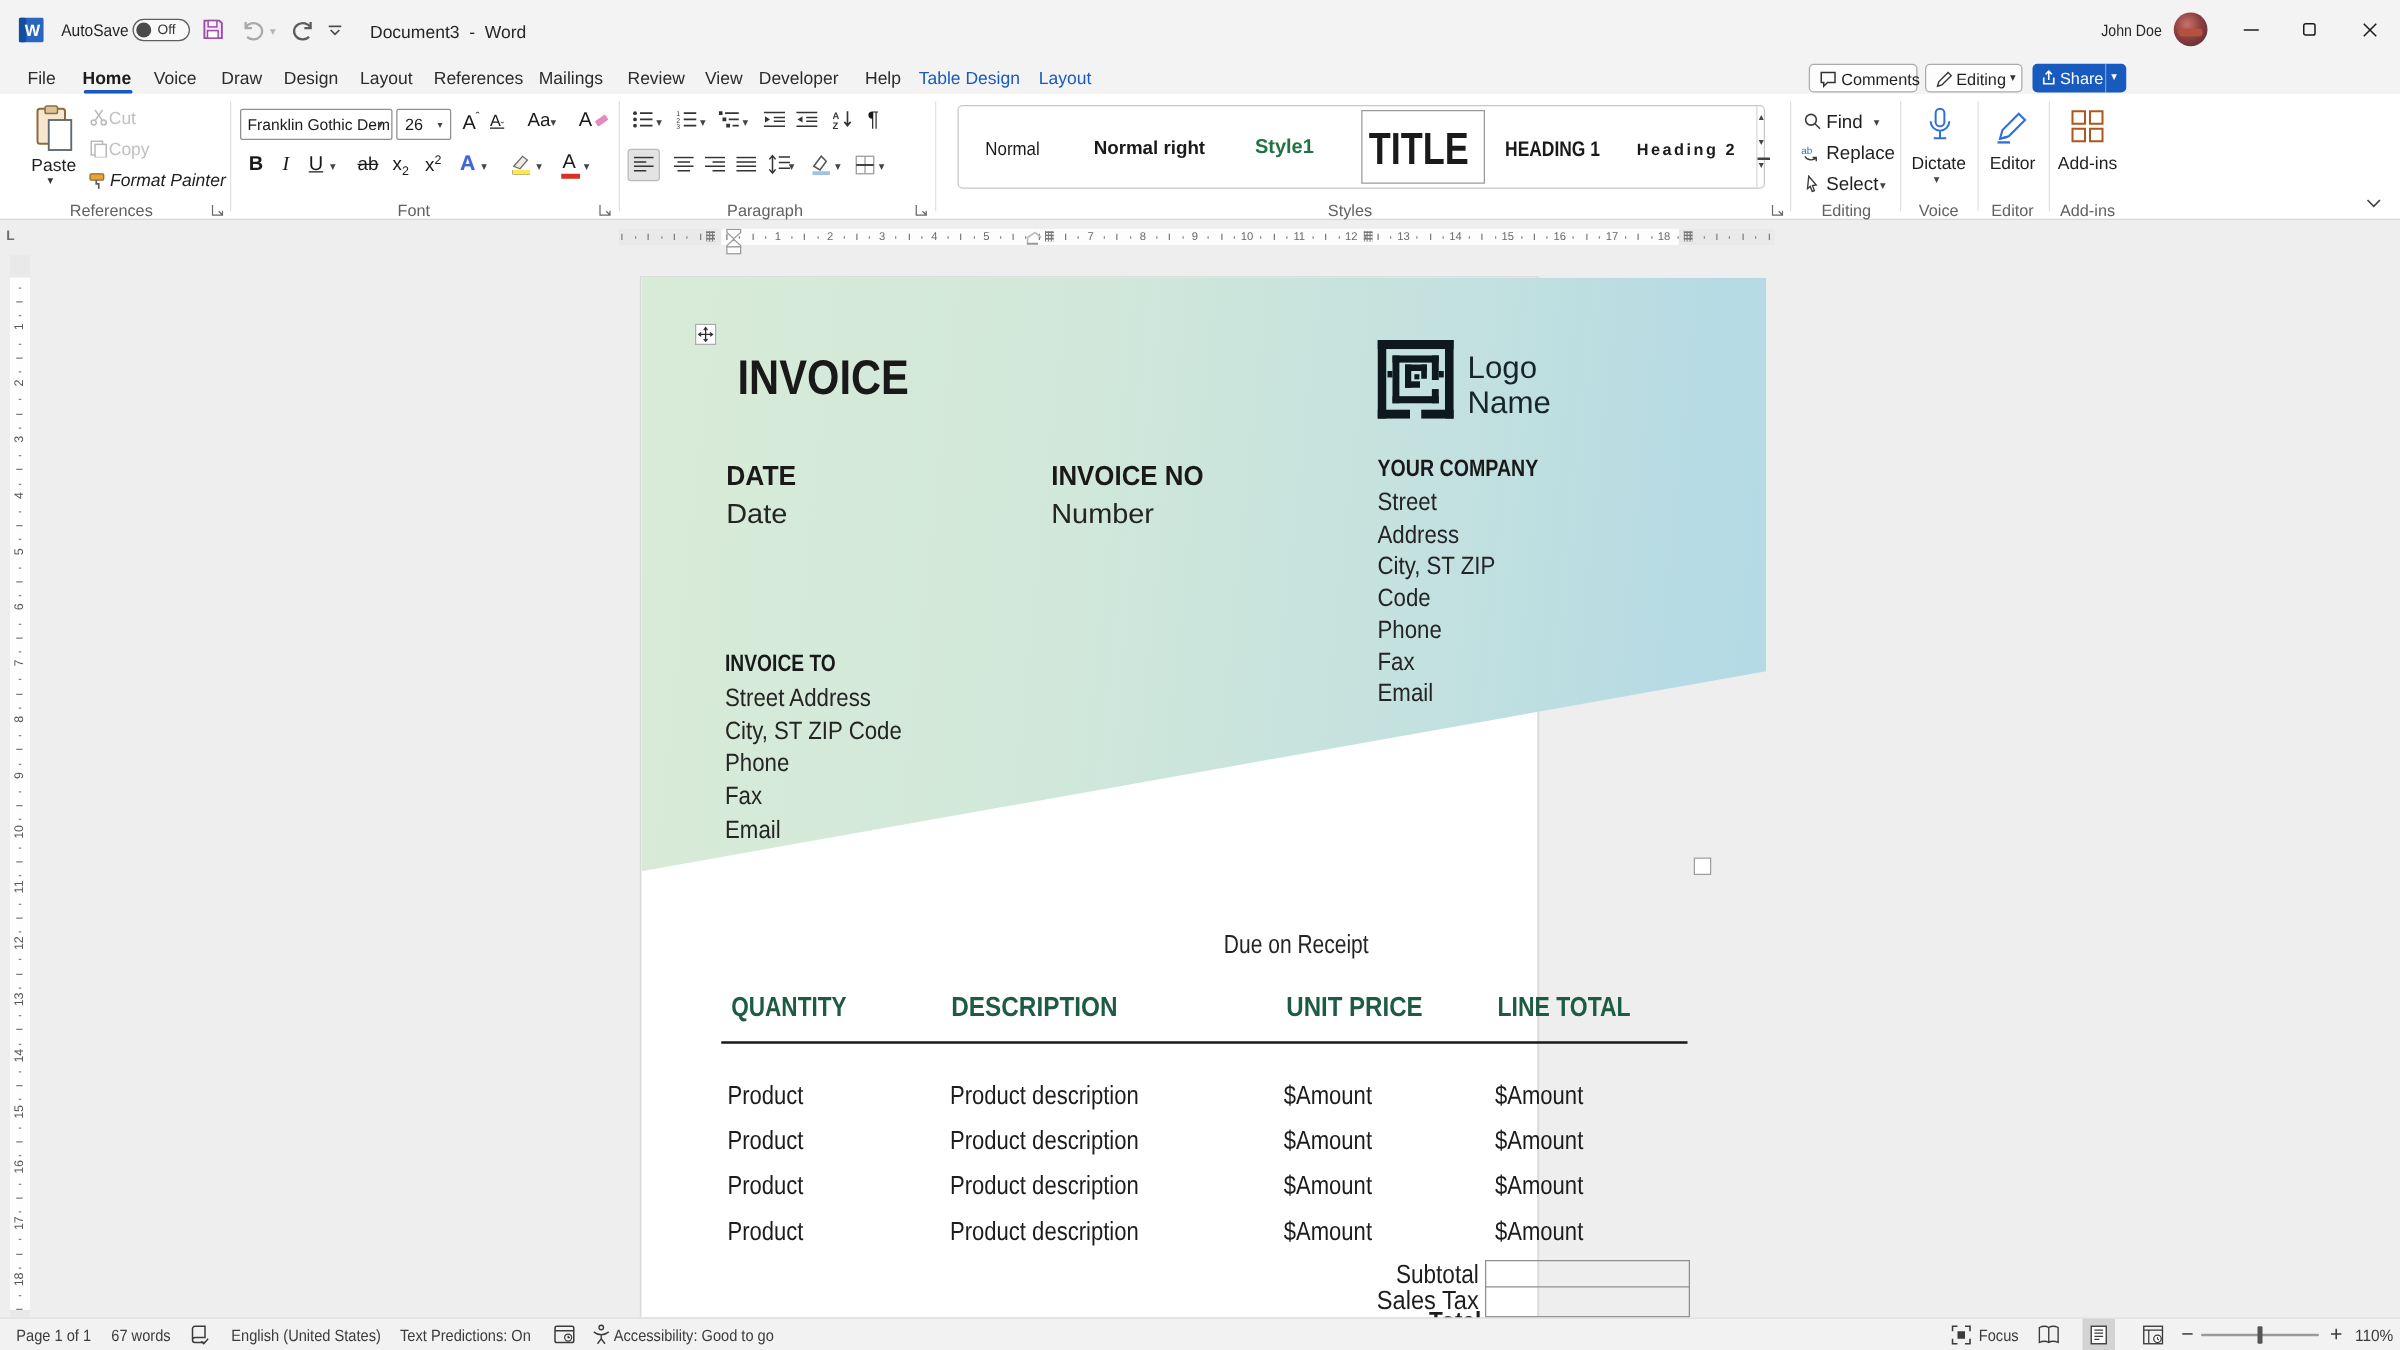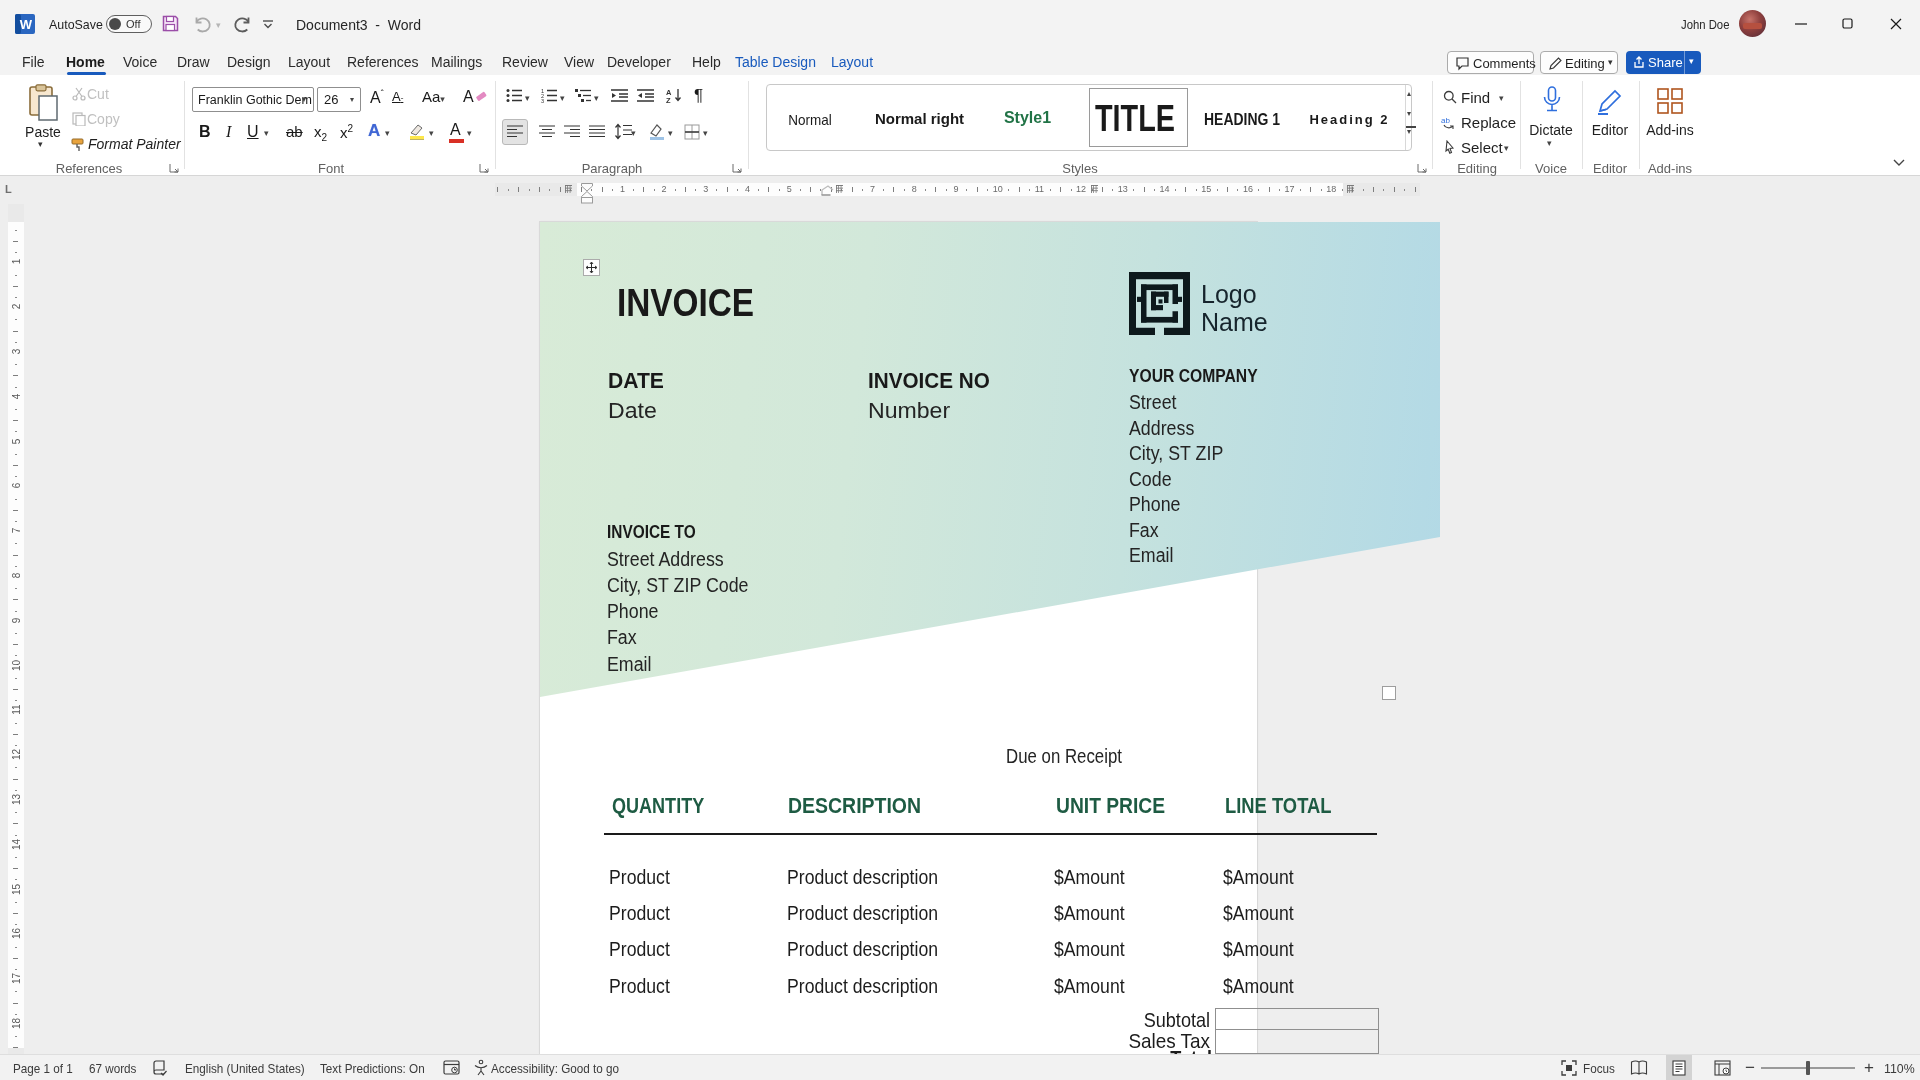--- a/index.html
+++ b/index.html
@@ -523,21 +523,21 @@
         <div style="position:absolute;top:764.9px;left:7px;width:2px;height:1px;background:#8a8a8a;"></div>
         <div style="position:absolute;top:769.0999999999999px;left:1px;width:14px;text-align:center;font-size:10px;color:#585858;transform:rotate(-90deg);">17</div>
         <div style="position:absolute;top:798.4999999999999px;left:5px;width:5px;height:1px;background:#7e7e7e;"></div>
         <div style="position:absolute;top:787.3px;left:7px;width:2px;height:1px;background:#8a8a8a;"></div>
         <div style="position:absolute;top:809.6999999999999px;left:7px;width:2px;height:1px;background:#8a8a8a;"></div>
         <div style="position:absolute;top:813.9px;left:1px;width:14px;text-align:center;font-size:10px;color:#585858;transform:rotate(-90deg);">18</div>
         <div style="position:absolute;top:843.3px;left:5px;width:5px;height:1px;background:#7e7e7e;"></div>
         <div style="position:absolute;top:832.1px;left:7px;width:2px;height:1px;background:#8a8a8a;"></div>
       </div>
 
-  <div id="page" class="abs" style="left:540px;top:18px;width:717px;height:832px;background:#fff;box-shadow:0 0 2px rgba(0,0,0,0.14);outline:1px solid #d9d9d9;">
+  <div id="page" class="abs" style="left:513px;top:18px;width:717px;height:832px;background:#fff;box-shadow:0 0 2px rgba(0,0,0,0.14);outline:1px solid #d9d9d9;">
 
     <div class="abs" style="left:0;top:0;width:900px;height:475px;background:linear-gradient(96deg,#d8ebd7 0%,#d2e8da 35%,#c5e2de 65%,#b2d9e6 100%);clip-path:polygon(0 0, 900px 0, 900px 315px, 0 475px);"></div>
 
     <div class="abs" style="left:43px;top:37px;width:17px;height:17px;background:#fdfdfd;border:1px solid #ababab;">
       <svg width="15" height="15" viewBox="0 0 15 15" style="position:absolute;left:0;top:0;">
         <path d="M7.5 2.5 v10 M2.5 7.5 h10" stroke="#2b2b2b" stroke-width="1"></path>
         <path d="M6 4 L7.5 2 L9 4 M6 11 L7.5 13 L9 11 M4 6 L2 7.5 L4 9 M11 6 L13 7.5 L11 9" fill="none" stroke="#2b2b2b" stroke-width="1"></path>
       </svg>
     </div>
 

